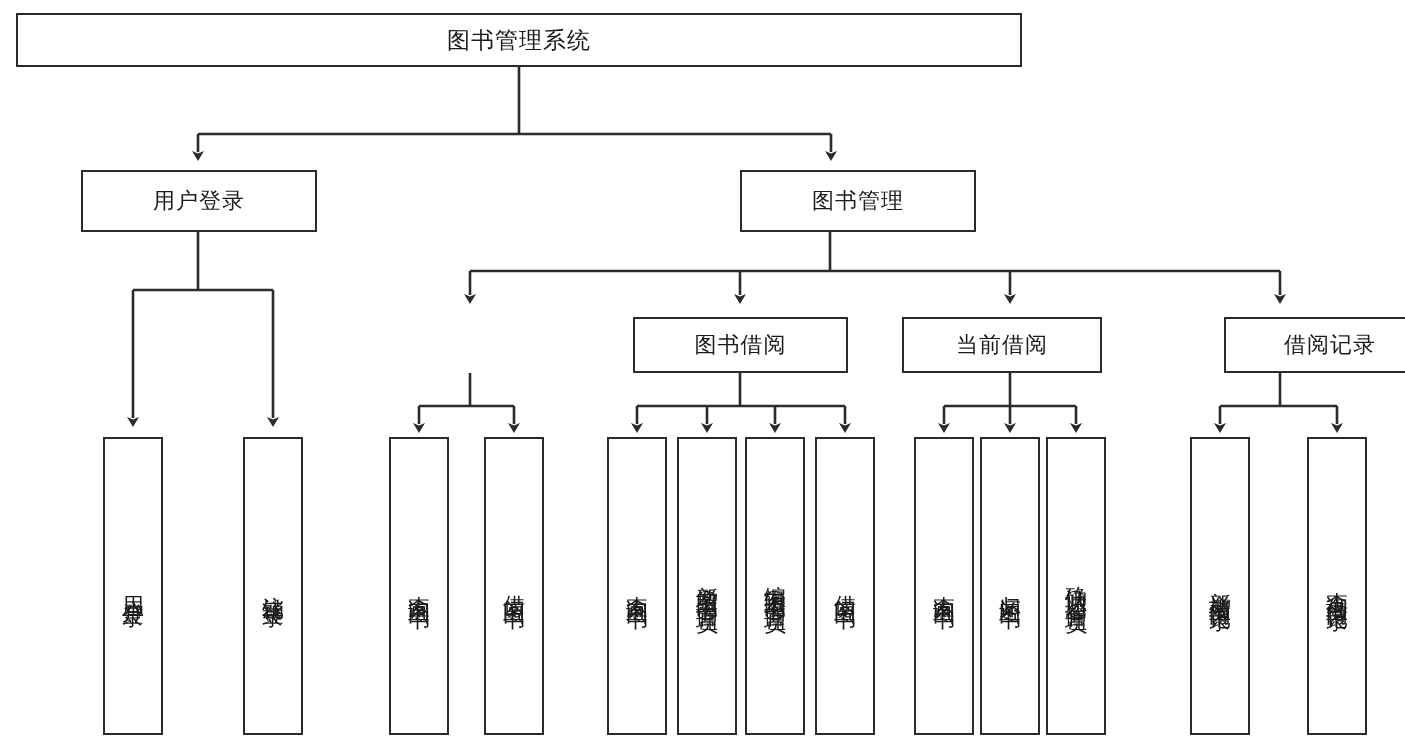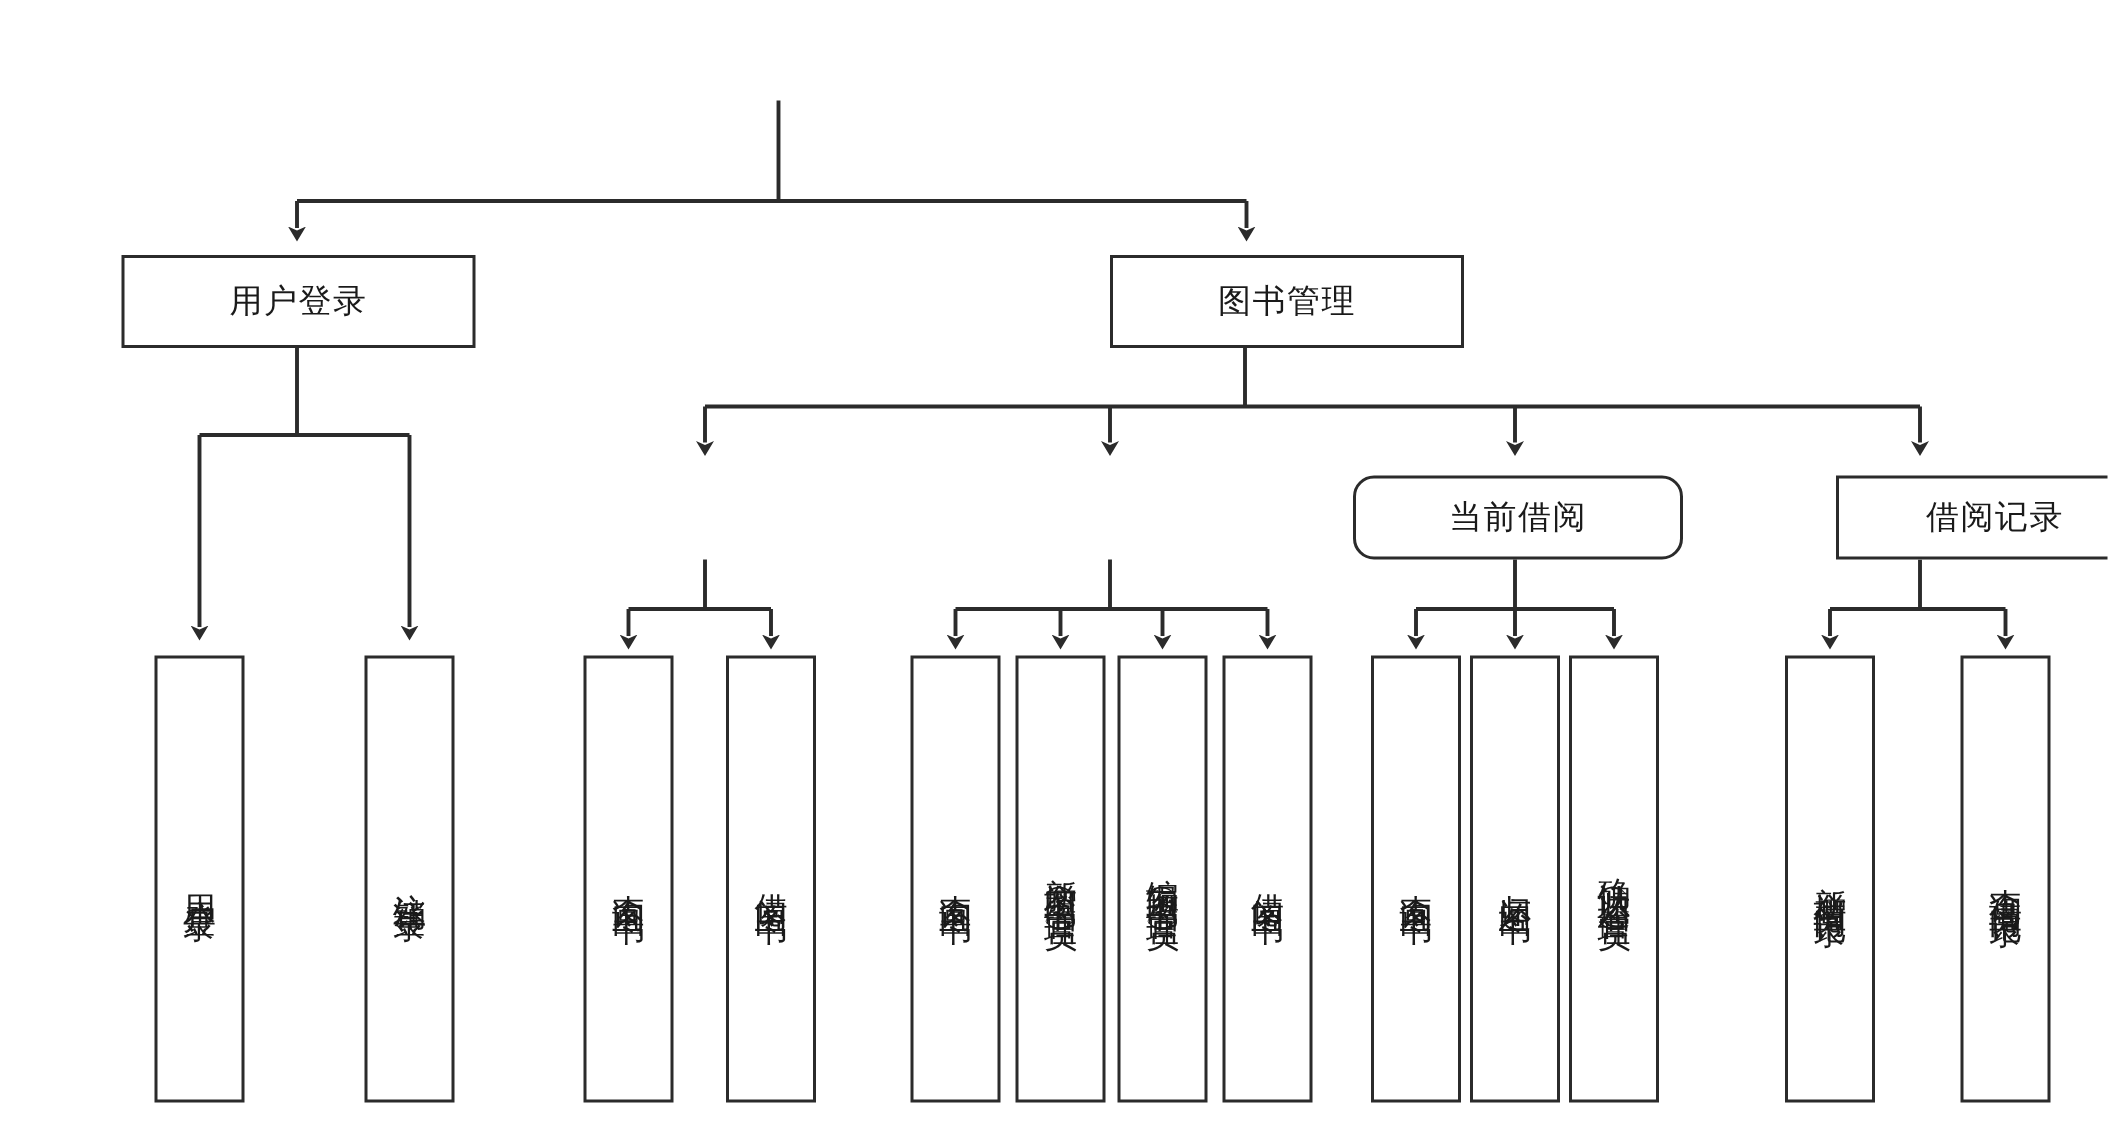--- a/index.html
+++ b/index.html
@@ -113,32 +113,38 @@
       <path d="M1076,406 L1076,424" marker-end="url(#arrow)"></path>
 
       <path d="M1280,373 L1280,406"></path>
       <path d="M1220,406 L1337,406"></path>
       <path d="M1220,406 L1220,424" marker-end="url(#arrow)"></path>
       <path d="M1337,406 L1337,424" marker-end="url(#arrow)"></path>
 
     </g>
   </svg>
 
+  <div class="node root" style="left:16px;top:13px;width:1006px;height:54px;">
+    <span class="label">图书管理系统</span>
+  </div>
 
   <div class="node" style="left:81px;top:170px;width:236px;height:62px;">
     <span class="label">用户登录</span>
   </div>
 
   <div class="node" style="left:740px;top:170px;width:236px;height:62px;">
     <span class="label">图书管理</span>
   </div>
 
 
-
-  <div class="node" style="left:902px;top:317px;width:220px;height:56px;border-radius:14px;">
+  <div class="node" style="left:633px;top:317px;width:215px;height:56px;">
+    <span class="label">图书借阅</span>
+  </div>
+
+  <div class="node" style="left:902px;top:317px;width:200px;height:56px;">
     <span class="label">当前借阅</span>
   </div>
 
   <div class="node" style="left:1224px;top:317px;width:212px;height:56px;">
     <span class="label">借阅记录</span>
   </div>
 
   <div class="node vert" style="left:103px;top:437px;width:60px;height:298px;">
     <span class="label">用户登录</span>
   </div>

